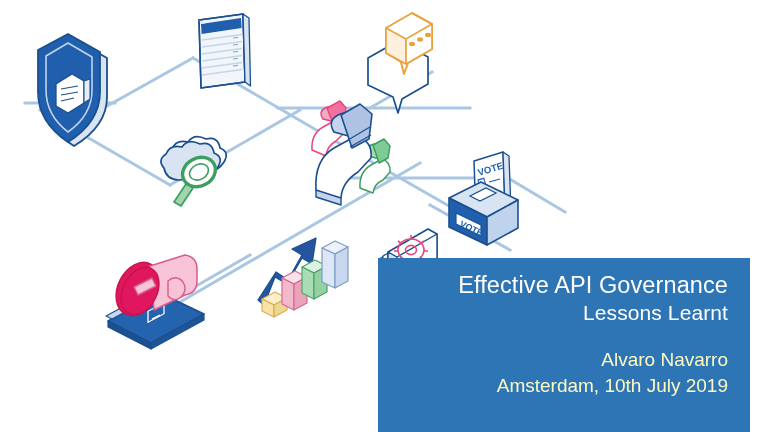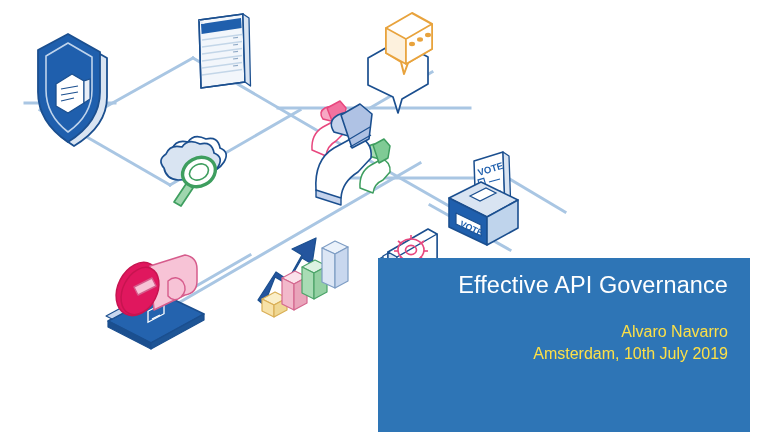--- a/index.html
+++ b/index.html
@@ -56,22 +56,22 @@
     text-align: right;
     letter-spacing: 0.1px;
     margin-top: 1px;
     white-space: nowrap;
   }
   #presenter-block {
     margin-top: 22px;
     text-align: right;
   }
   .presenter-line {
-    color: #fde047;
-    font-size: 16px;
+    color: #fef9c3;
+    font-size: 19px;
     line-height: 1.38;
     font-weight: 400;
     text-align: right;
     white-space: nowrap;
     margin-left: 48px;
   }
 </style>
 </head>
 <body>
 
@@ -285,19 +285,20 @@
           <line x1="-9" y1="7" x2="-13" y2="10"></line>
           <line x1="-13" y1="1" x2="-17" y2="1"></line>
           <line x1="-9" y1="-6" x2="-13" y2="-9"></line>
         </g>
       </g>
     </g>
   </svg>
 
   <div id="title-block">
     <div id="main-title">Effective API Governance</div>
+    <div id="sub-title">Lessons Learnt</div>
     <div id="presenter-block">
       <div class="presenter-line">Alvaro Navarro</div>
       <div class="presenter-line">Amsterdam, 10th July 2019</div>
     </div>
   </div>
 
 </div>
 
 </body></html>

